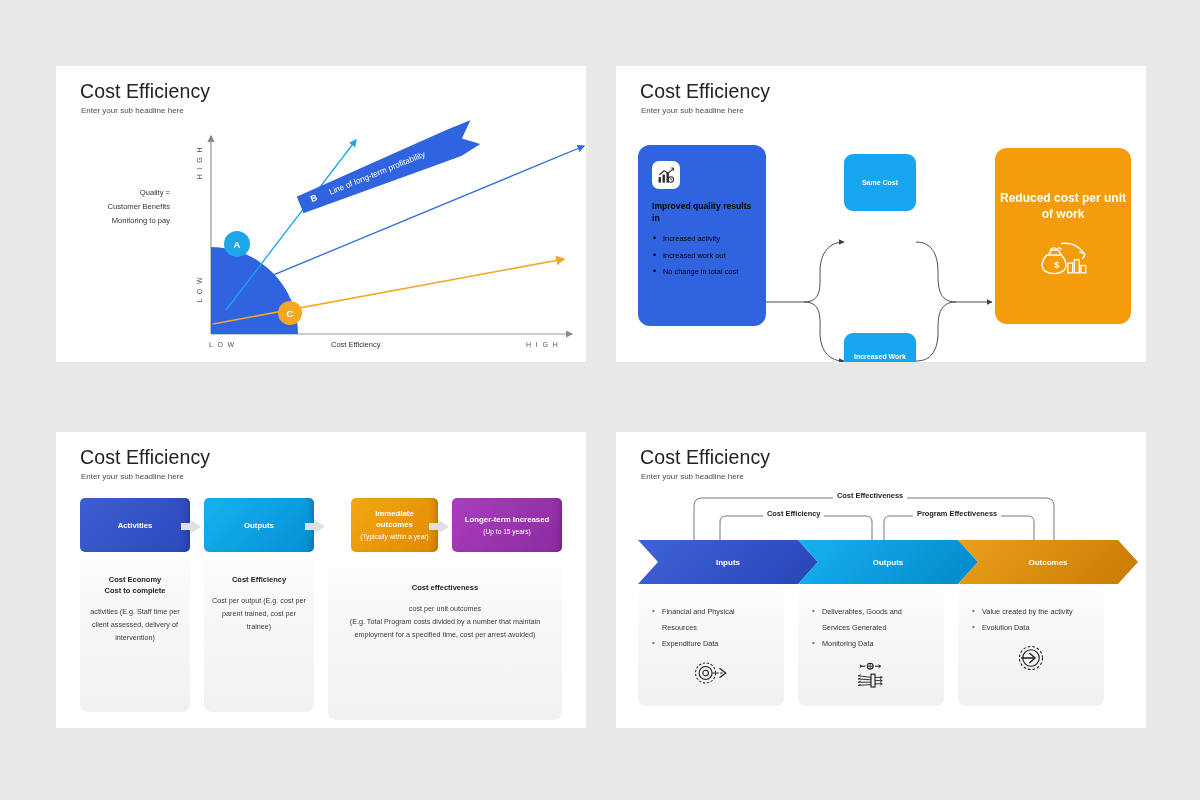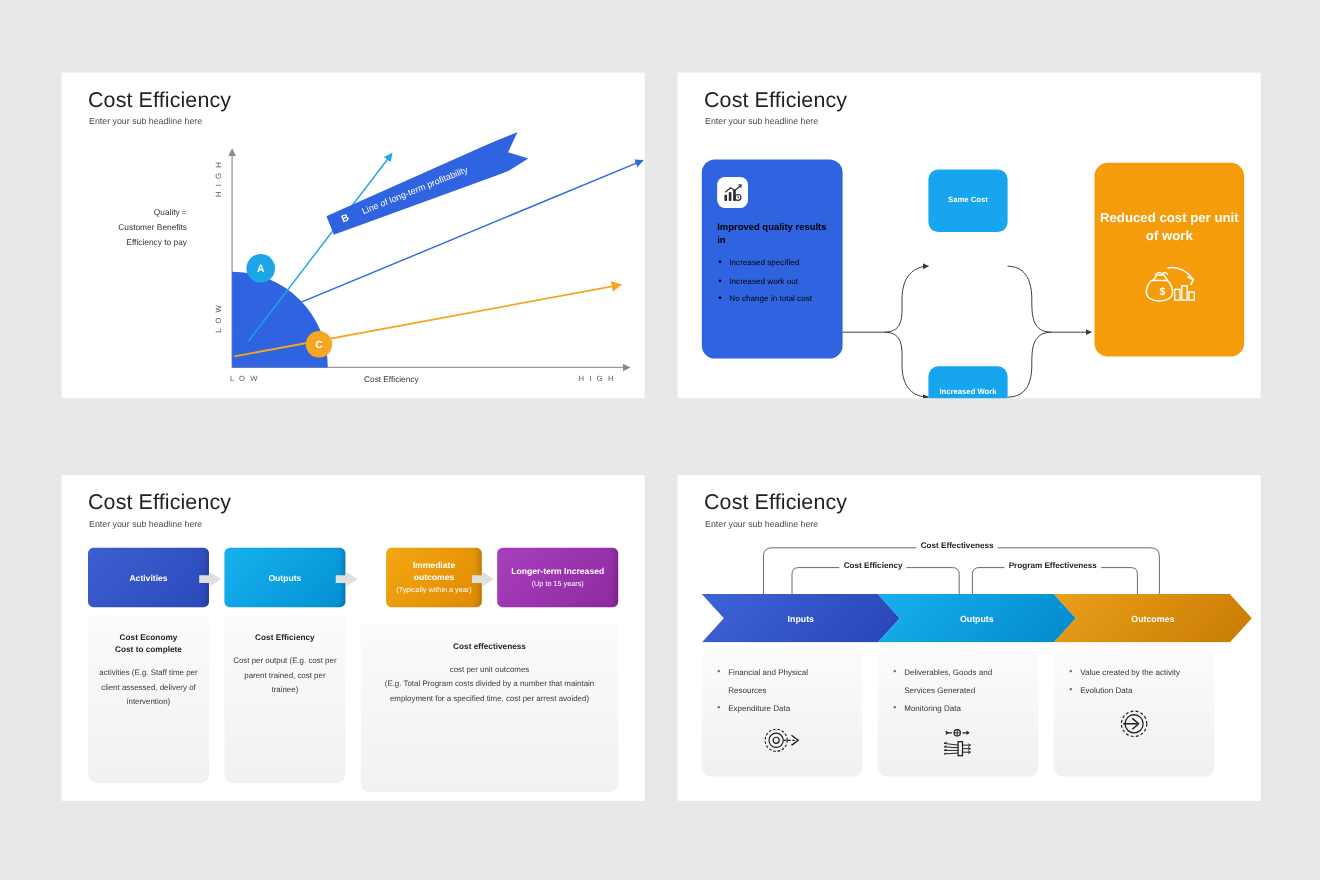--- a/index.html
+++ b/index.html
@@ -192,21 +192,21 @@
       </div>
 
       
       <div class="axis-label-y" style="left:140px; top:22px;">H I G H</div>
       <div class="axis-label-y" style="left:140px; top:152px;">L O W</div>
 
       
       <div class="qlabel" style="left:22px; top:62px;">
         <div>Quality =</div>
         <div>Customer Benefits</div>
-        <div>Efficiency to pay</div>
+        <div>Monitoring to pay</div>
       </div>
 
       
       <div class="axis-label-x" style="left:153px; top:217px;">L O W</div>
       <div class="axis-cap" style="left:275px; top:216px;">Cost Efficiency</div>
       <div class="axis-label-x" style="left:470px; top:217px;">H I G H</div>
     </div>
   </div>
 
   <div class="slide" id="slide2">
@@ -234,21 +234,21 @@
           <rect x="7" y="11" width="3" height="10" fill="#2b2b2b"></rect>
           <rect x="12" y="8" width="3" height="13" fill="#2b2b2b"></rect>
           <path d="M3,11 L9,6 L14,9 L21,3" stroke="#2b2b2b" stroke-width="1.4" fill="none"></path>
           <path d="M18,2.4 l3.2,.4 l-.4,3.2" stroke="#2b2b2b" stroke-width="1.2" fill="none"></path>
           <circle cx="17.5" cy="17" r="3.4" fill="none" stroke="#2b2b2b" stroke-width="1.3"></circle>
           <path d="M17.5,15 L17.5,17 L19,18" stroke="#2b2b2b" stroke-width="1.1" fill="none"></path>
         </svg>
       </div>
       <div class="chead">Improved quality results in</div>
       <ul>
-        <li>Increased specified</li>
+        <li>Increased activity</li>
         <li>Increased work out</li>
         <li>No change in total cost</li>
       </ul>
     </div>
 
     <div class="mini" style="left:228px; top:88px; width:72px; height:57px;">
       <span>Same Cost</span>
     </div>
     <div class="mini" style="left:228px; top:267px; width:72px; height:57px;">
       <span>Increased Work Output</span>

